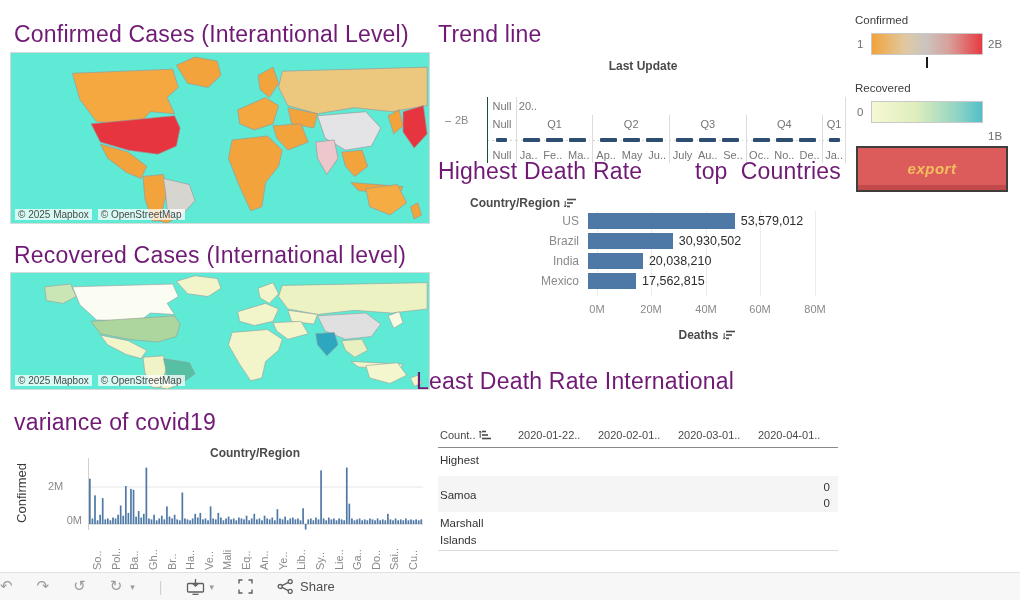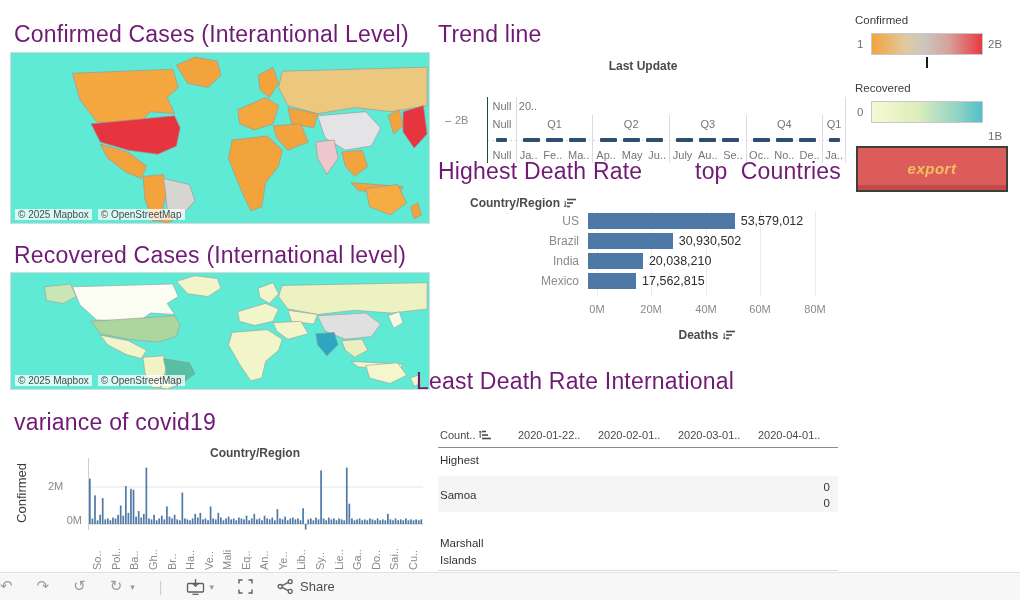--- a/index.html
+++ b/index.html
@@ -461,21 +461,21 @@
 <div class="abs" style="left:438px; top:447px; width:400px; height:1px; background:#8a8a8a;"></div>
 
 <div class="abs" style="left:438px; top:450px; width:400px; height:26px;">
   <span class="tbl-cell" style="left:2px; top:4px;">Highest</span>
 </div>
 <div class="abs" style="left:438px; top:476px; width:400px; height:36px; background:#f5f5f5;">
   <span class="tbl-cell" style="left:2px; top:13px;">Samoa</span>
   <span class="tbl-cell" style="right:8px; top:3px; text-align:right; white-space:pre-line; line-height:16px;">0
 0</span>
 </div>
-<div class="abs" style="left:438px; top:532px; width:400px; height:39px; border-bottom:1px solid #d9d9d9;">
+<div class="abs" style="left:438px; top:512px; width:400px; height:39px; border-bottom:1px solid #d9d9d9;">
   <span class="tbl-cell" style="left:2px; top:3px; width:70px; line-height:17px;">Marshall Islands</span>
 </div>
 
 <div class="legend-title" style="left:855px; top:14px;">Confirmed</div>
 <div class="legend-num" style="left:857px; top:38px;">1</div>
 <div id="grad-confirmed" class="grad" style="left:871px; top:33px;"></div>
 <div class="legend-num" style="left:988px; top:38px;">2B</div>
 <div class="abs" style="left:926px; top:57px; width:2px; height:11px; background:#1a1a1a;"></div>
 
 <div class="legend-title" style="left:855px; top:82px;">Recovered</div>

